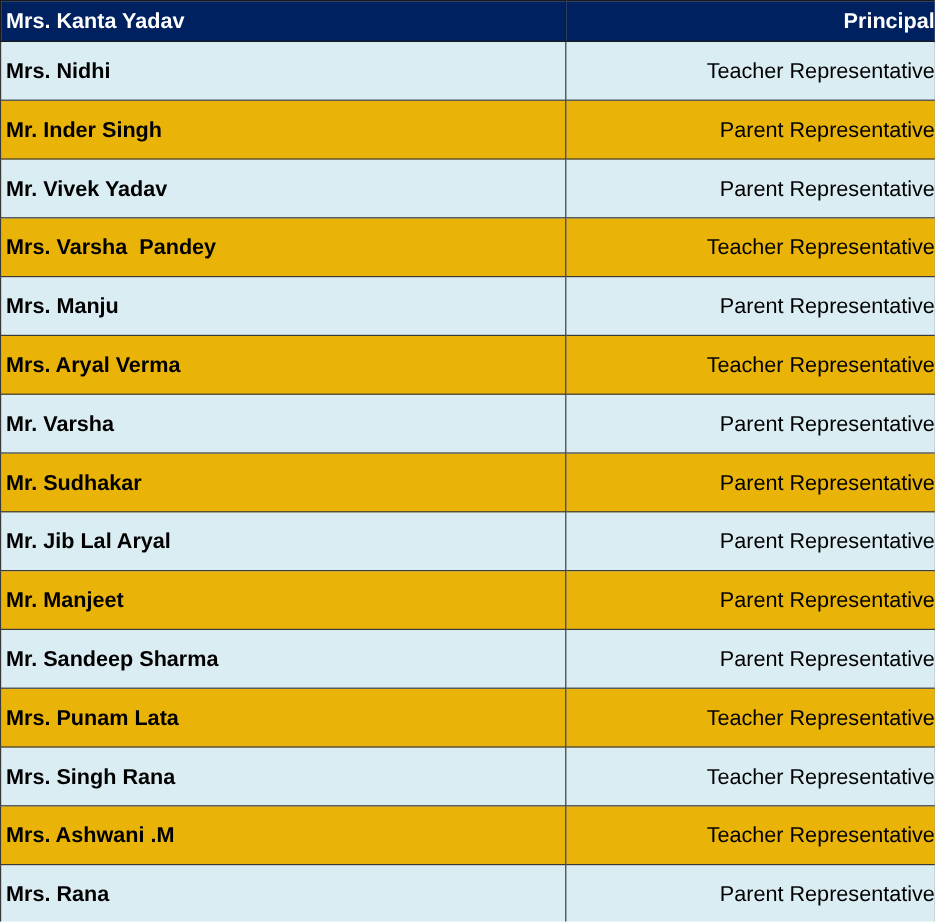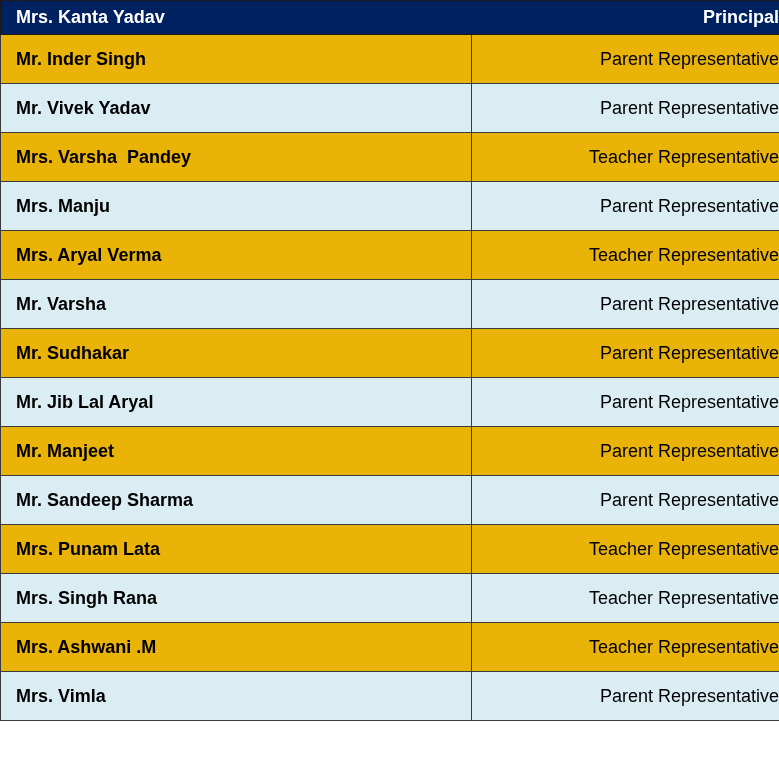--- a/index.html
+++ b/index.html
@@ -2,39 +2,43 @@
 <html><head>
 <meta charset="utf-8">
 <style>
   html, body { margin: 0; padding: 0; background: #ffffff; }
   body { width: 779px; height: 768px; overflow: hidden; font-family: "Liberation Sans", "DejaVu Sans", sans-serif; }
   table { border-collapse: collapse; width: 779px; table-layout: fixed; }
   td { border: 1px solid #3a3a3a; padding: 0; height: 48px; font-size: 18px; color: #000; vertical-align: middle; }
   col.c1 { width: 471px; }
   col.c2 { width: 308px; }
   tr.header td { background: #00215f; color: #ffffff; height: 33px; font-weight: bold; font-size: 18px; border-color: #1a1a1a; }
-  td.name { padding-left: 15px; font-weight: bold; }
+  td.name { padding-left: 4px; font-weight: bold; }
   td.role { padding-left: 45px; text-align: right; }
   tr.header td.role { padding-left: 56px; }
   tr.odd td { background: #daedf3; }
   tr.even td { background: #eab308; }
   tr.last td.role { padding-left: 51px; }
 </style>
 </head>
 <body>
 
 <table>
   <colgroup>
       <col class="c1">
       <col class="c2">
     </colgroup>
   <tbody>
     <tr class="header">
       <td class="name">Mrs. Kanta Yadav</td>
       <td class="role">Principal</td>
+    </tr>
+    <tr class="odd">
+      <td class="name">Mrs. Nidhi</td>
+      <td class="role">Teacher Representative</td>
     </tr>
     <tr class="even">
       <td class="name">Mr. Inder Singh</td>
       <td class="role">Parent Representative</td>
     </tr>
     <tr class="odd">
       <td class="name">Mr. Vivek Yadav</td>
       <td class="role">Parent Representative</td>
     </tr>
     <tr class="even">
@@ -75,17 +79,17 @@
     </tr>
     <tr class="odd">
       <td class="name">Mrs. Singh Rana</td>
       <td class="role">Teacher Representative</td>
     </tr>
     <tr class="even">
       <td class="name">Mrs. Ashwani .M</td>
       <td class="role">Teacher Representative</td>
     </tr>
     <tr class="odd last">
-      <td class="name">Mrs. Vimla</td>
+      <td class="name">Mrs. Rana</td>
       <td class="role">Parent Representative</td>
     </tr>
   </tbody>
 </table>
 
 </body></html>

